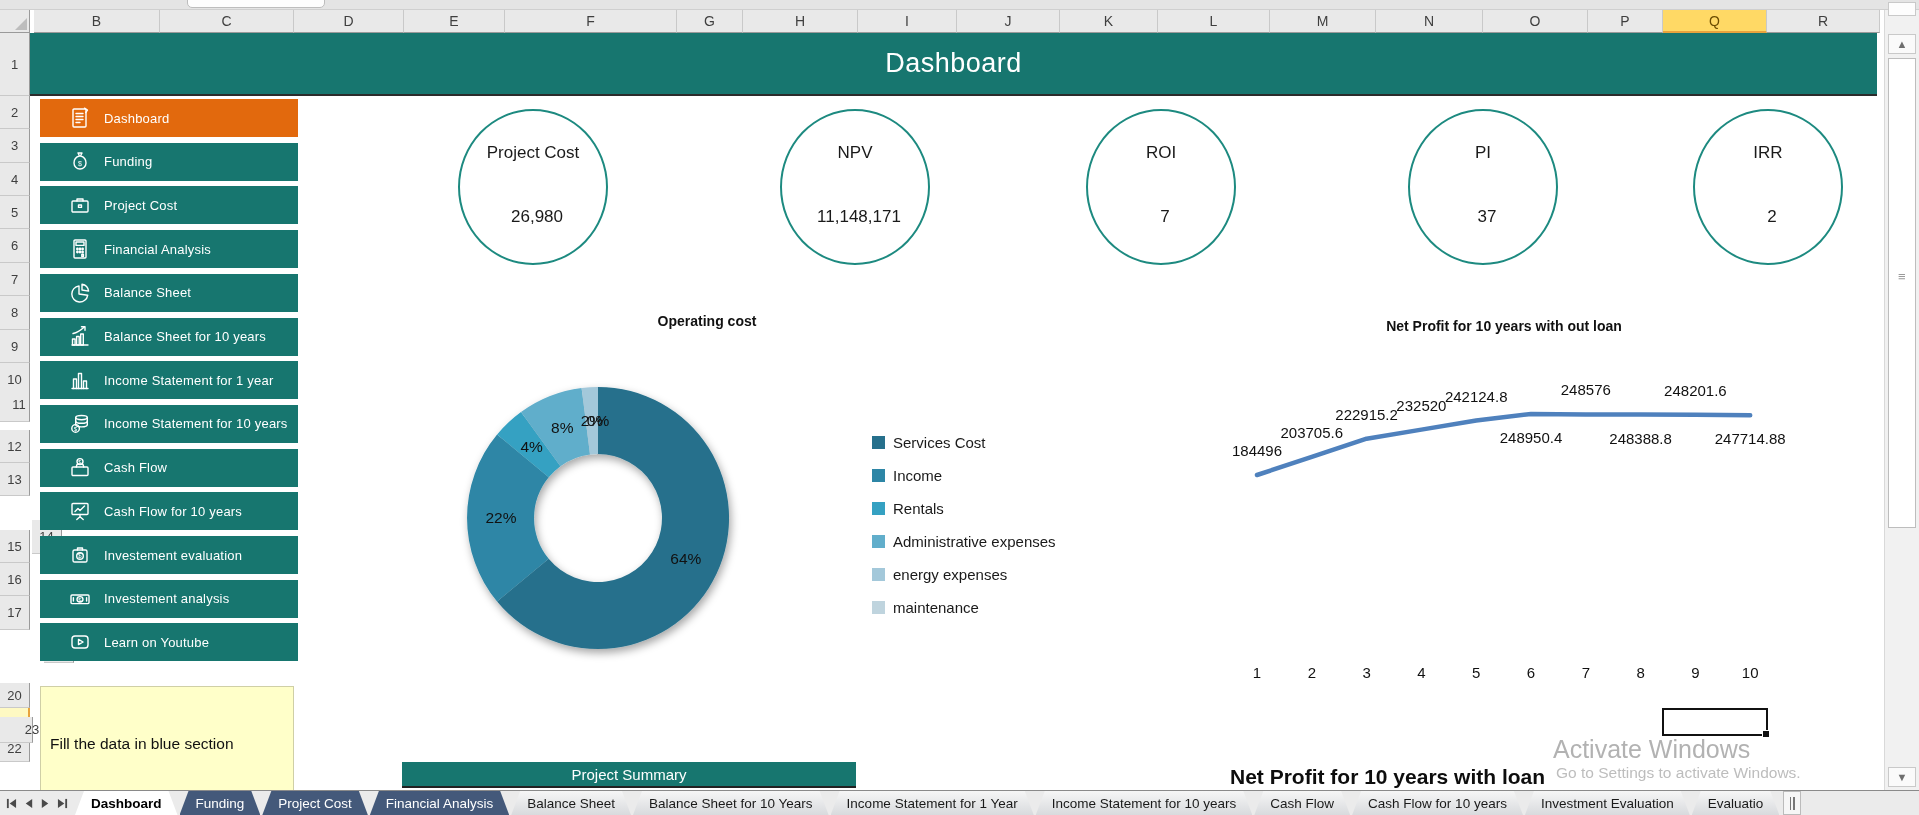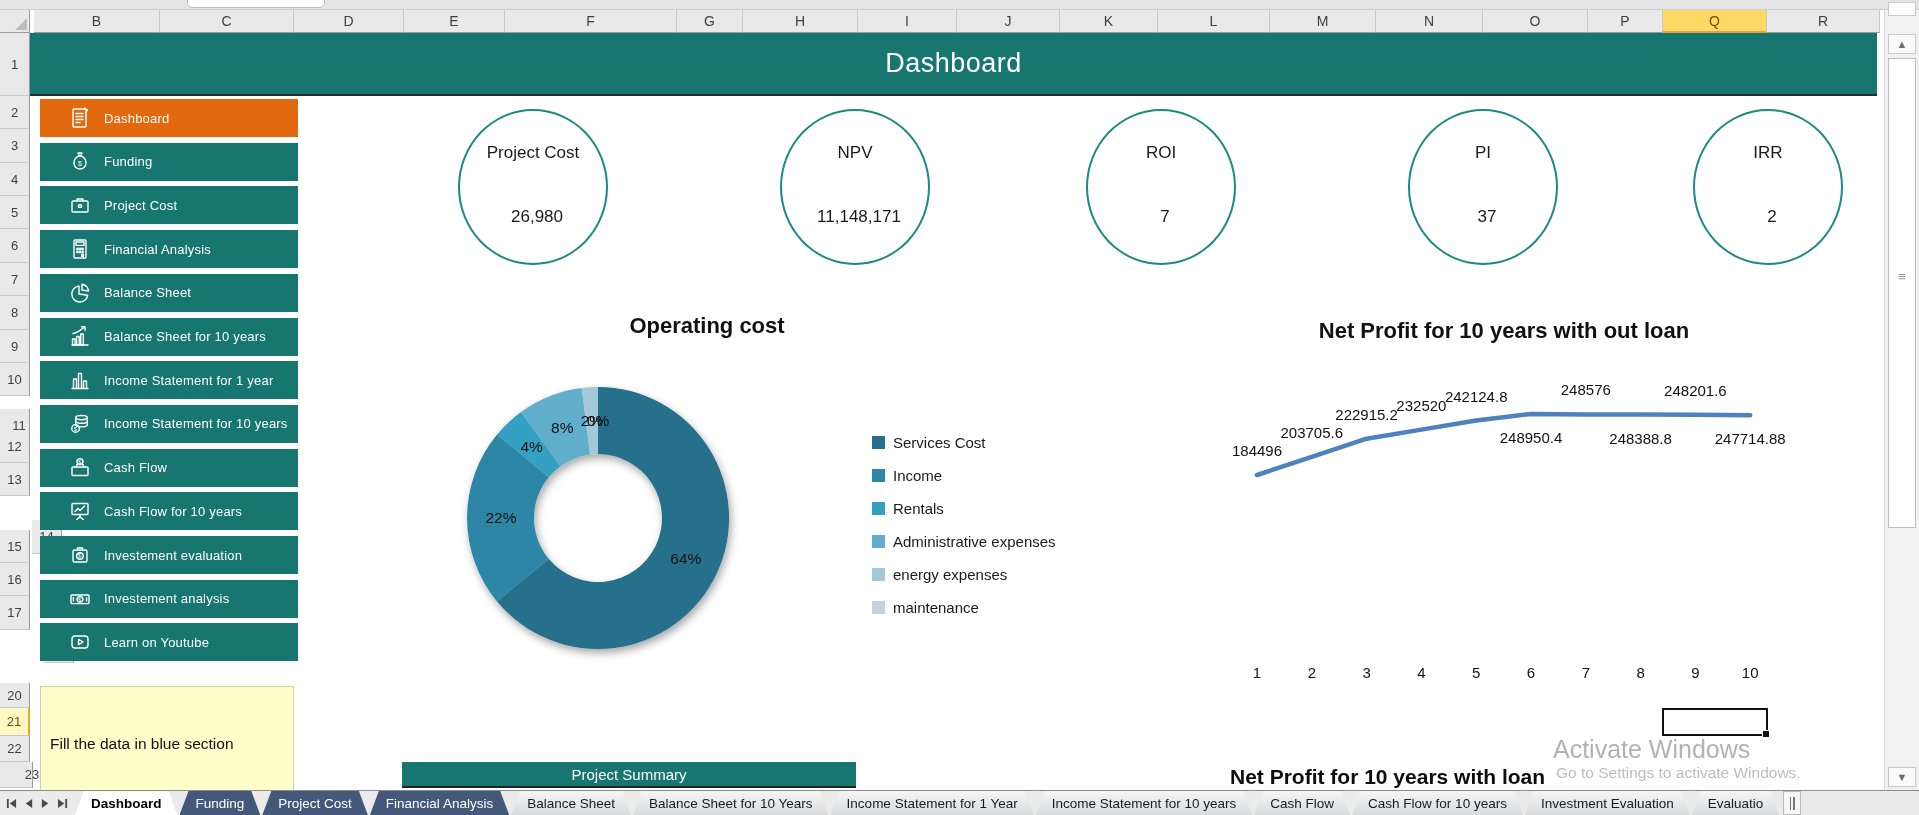--- a/index.html
+++ b/index.html
@@ -28,21 +28,21 @@
   .side-item{position:absolute;left:40px;width:258px;height:38px;background:#17766f;color:#fff;
              display:flex;align-items:center;font-size:13px;letter-spacing:.2px;cursor:pointer;}
   .side-item.active{background:#e2690d;}
   .side-item .ic{width:24px;height:24px;margin:0 12px 0 28px;flex:0 0 auto;}
   .side-item .ic svg{width:24px;height:24px;stroke:#fff;fill:none;stroke-width:1.4;stroke-linecap:round;stroke-linejoin:round;}
   
   .kpi{position:absolute;width:150px;height:156px;border:2px solid #1d8a80;border-radius:50%;background:#fff;}
   .kpi .klabel{position:absolute;top:32px;left:0;right:0;text-align:center;font-size:17px;color:#1a1a1a;}
   .kpi .kvalue{position:absolute;top:96px;left:8px;right:0;text-align:center;font-size:17px;color:#1a1a1a;}
   
-  .chart-title{position:absolute;transform:translateX(-50%);font-size:22px;font-weight:bold;color:#111;white-space:nowrap;}
+  .chart-title{position:absolute;transform:translateX(-50%);font-size:14px;font-weight:bold;color:#111;white-space:nowrap;}
   
   .leg-row{display:flex;align-items:center;height:33px;}
   .leg-sw{width:13px;height:13px;margin-right:8px;flex:0 0 auto;}
   .leg-tx{font-size:15px;color:#1a1a1a;white-space:nowrap;}
   
   #note{left:40px;top:686px;width:254px;height:120px;background:#ffffc9;border:1px solid #cfcfa6;}
   #note span{position:absolute;left:9px;top:48px;font-size:15.5px;color:#111;white-space:nowrap;}
   
   #psummary{left:402px;top:762px;width:454px;height:26px;background:#17766f;border-bottom:2px solid #222;
             color:#fff;font-size:15px;display:flex;align-items:center;justify-content:center;}
@@ -108,33 +108,33 @@
       <div class="rowhead" style="top: 33px; height: 63px;">1</div>
       <div class="rowhead" style="top: 96px; height: 33px;">2</div>
       <div class="rowhead" style="top: 129px; height: 34px;">3</div>
       <div class="rowhead" style="top: 163px; height: 33px;">4</div>
       <div class="rowhead" style="top: 196px; height: 33px;">5</div>
       <div class="rowhead" style="top: 229px; height: 34px;">6</div>
       <div class="rowhead" style="top: 263px; height: 33px;">7</div>
       <div class="rowhead" style="top: 296px; height: 34px;">8</div>
       <div class="rowhead" style="top: 330px; height: 33px;">9</div>
       <div class="rowhead" style="top: 363px; height: 33px;">10</div>
-      <div class="rowhead" style="top: 409px; height: 34px; padding-left: 9px;">11</div>
+      <div class="rowhead" style="top: 388px; height: 34px; padding-left: 9px;">11</div>
       <div class="rowhead" style="top: 430px; height: 33px;">12</div>
       <div class="rowhead" style="top: 463px; height: 33px;">13</div>
       <div class="rowhead" style="top: 520px; height: 34px; margin-left: 32px;">14</div>
       <div class="rowhead" style="top: 530px; height: 33px;">15</div>
       <div class="rowhead" style="top: 563px; height: 33px;">16</div>
       <div class="rowhead" style="top: 596px; height: 34px;">17</div>
       <div class="rowhead" style="top: 630px; height: 33px; margin-left: 44px;">18</div>
       <div class="rowhead" style="top: 663px; height: 20px; margin-top: 48px;">19</div>
       <div class="rowhead" style="top: 683px; height: 25px;">20</div>
       <div class="rowhead sel" style="top: 708px; height: 28px;">21</div>
       <div class="rowhead" style="top: 736px; height: 26px;">22</div>
-      <div class="rowhead" style="top: 762px; height: 26px; padding-left: 32px;">23</div>
+      <div class="rowhead" style="top: 717px; height: 26px; padding-left: 32px;">23</div>
     </div>
 
   <div class="abs" id="banner">
     <span>Dashboard</span>
   </div>
 
   <div id="sidebar">
       <div class="side-item active" style="top: 99px;">
         <span class="ic"><svg viewBox="0 0 24 24">
             <rect x="5" y="3" width="13" height="18" rx="1"></rect>

